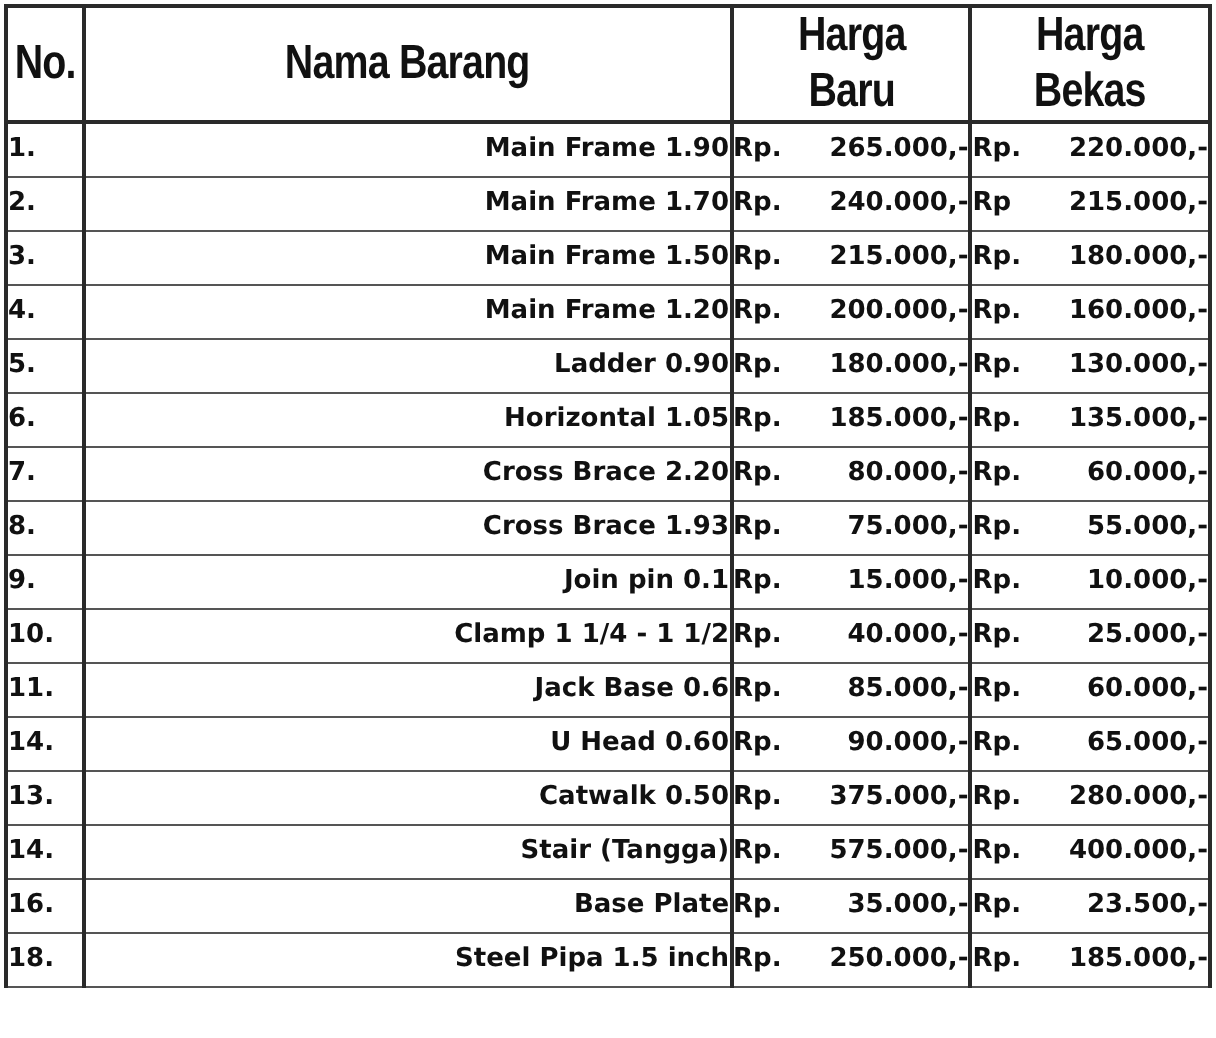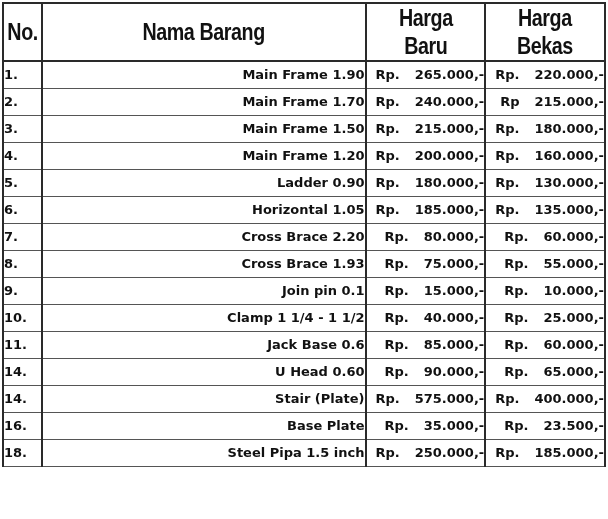--- a/index.html
+++ b/index.html
@@ -35,21 +35,21 @@
     vertical-align: middle;
     white-space: nowrap;
   }
   col.c-no { width: 35px; }
   col.c-name { width: 329px; }
   col.c-new { width: 120px; }
   col.c-used { width: 120px; }
   td.no { padding-left: 7px; text-align: left; }
   td.name { padding-left: 24px; text-align: right; }
   td.price-cell { padding: 0 6px 0 6px; }
-  .price-inner { display: flex; justify-content: flex-end; gap: 15px; }
+  .price-inner { display: flex; justify-content: space-between; gap: 15px; }
   .cur { }
   .amt { }
 </style>
 </head>
 <body>
 
 <table class="price">
   <colgroup>
     <col class="c-no">
       <col class="c-name">
@@ -262,24 +262,40 @@
       </div>
     </td>
     <td class="price-cell">
       <div class="price-inner">
         <span class="cur">Rp.</span>
         <span class="amt">65.000,-</span>
       </div>
     </td>
   </tr>
 
+  <tr>
+    <td class="no">13.</td>
+    <td class="name">Catwalk 0.50</td>
+    <td class="price-cell">
+      <div class="price-inner">
+        <span class="cur">Rp.</span>
+        <span class="amt">375.000,-</span>
+      </div>
+    </td>
+    <td class="price-cell">
+      <div class="price-inner">
+        <span class="cur">Rp.</span>
+        <span class="amt">280.000,-</span>
+      </div>
+    </td>
+  </tr>
 
   <tr>
     <td class="no">14.</td>
-    <td class="name">Stair (Plate)</td>
+    <td class="name">Stair (Tangga)</td>
     <td class="price-cell">
       <div class="price-inner">
         <span class="cur">Rp.</span>
         <span class="amt">575.000,-</span>
       </div>
     </td>
     <td class="price-cell">
       <div class="price-inner">
         <span class="cur">Rp.</span>
         <span class="amt">400.000,-</span>

